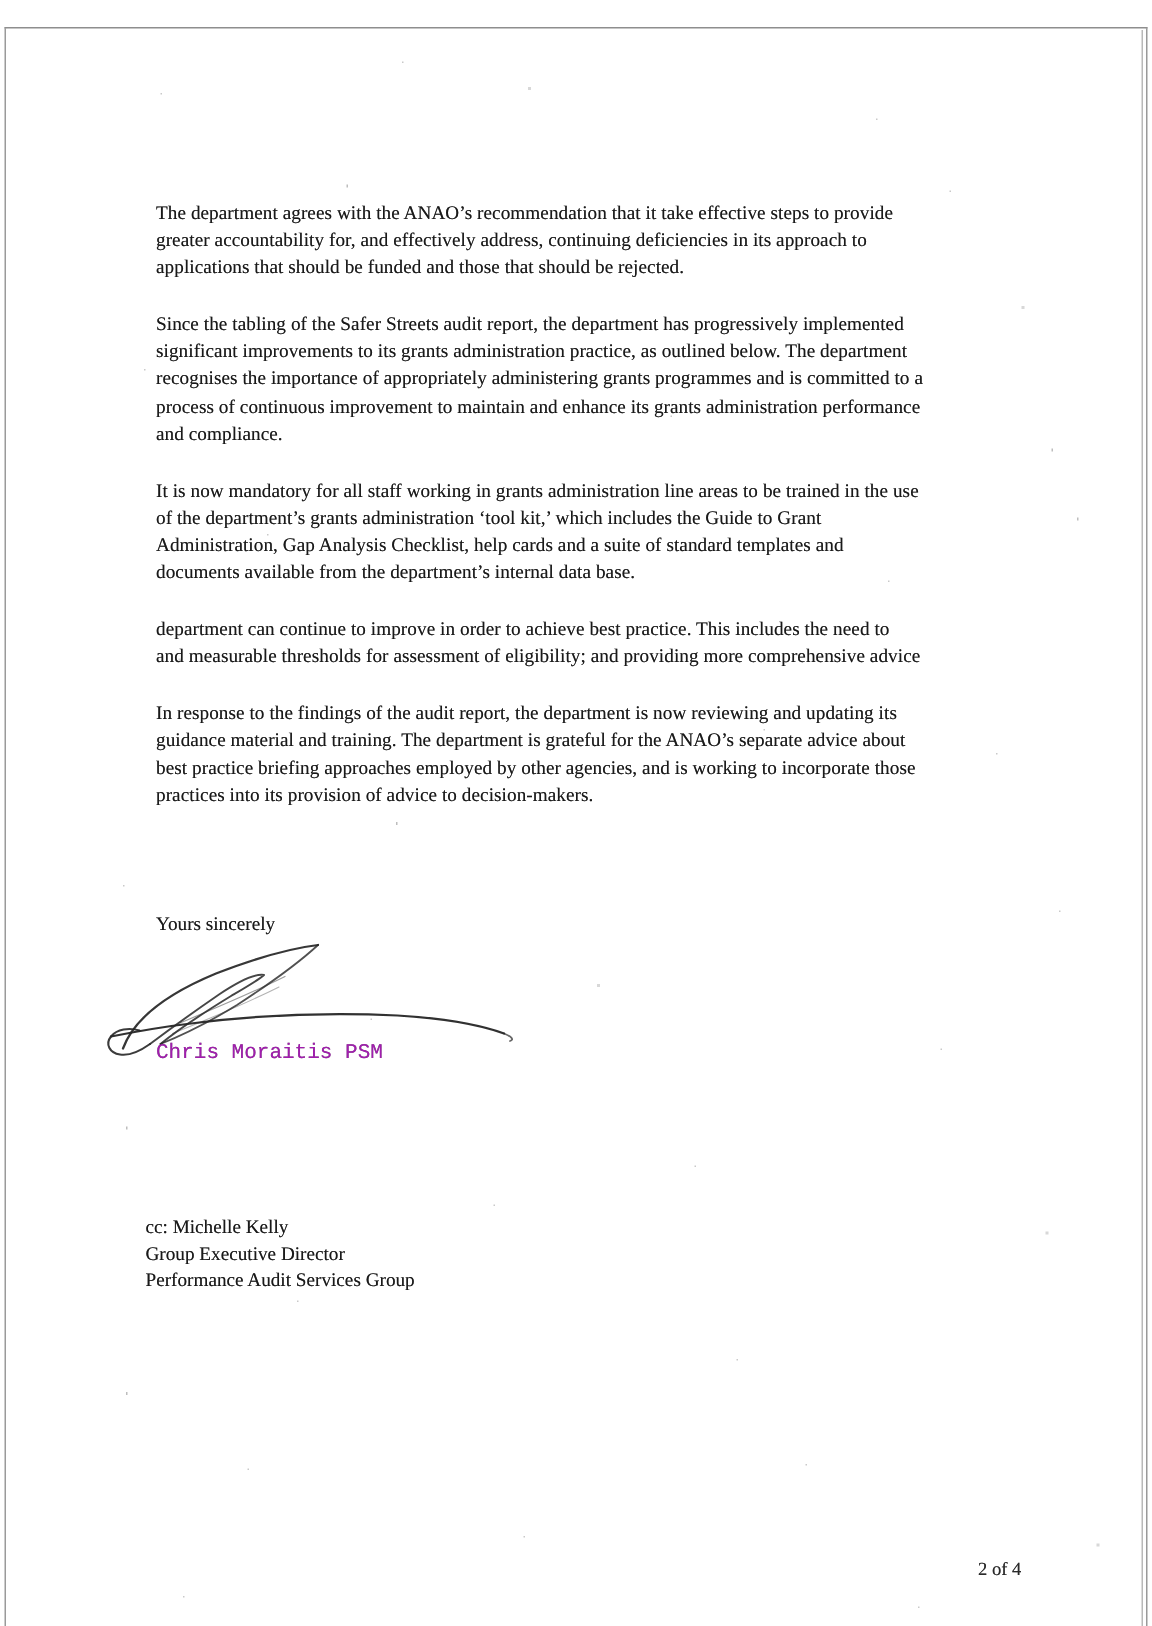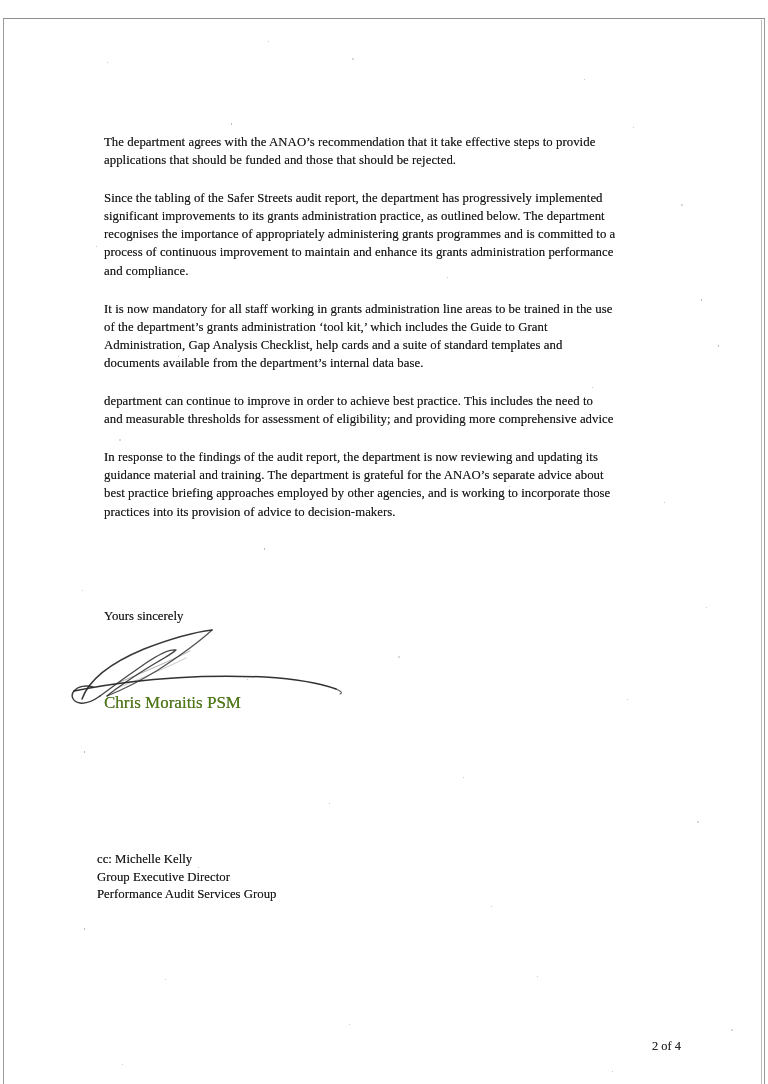--- a/index.html
+++ b/index.html
@@ -99,29 +99,30 @@
     width: 300px;
     height: 82px;
     pointer-events: none;
   }
   .sig-wrap svg { display: block; }
 
   .signer {
     position: absolute;
     left: 104px;
     top: 679px;
-    font-size: 17px;
+    font-size: 14px;
     line-height: 17px;
-    color: #4d7c0f;
+    color: #a21caf;
+    font-family: Liberation Mono, monospace;
   }
 
   .cc-block {
     position: absolute;
     left: 97px;
-    top: 836px;
+    top: 795px;
     font-size: 12.8px;
     line-height: 17.6px;
     color: #1a1a1a;
   }
   .cc-block .ln { display: block; white-space: nowrap; }
 
   .page-num {
     position: absolute;
     left: 652px;
     top: 1024px;
@@ -173,20 +174,21 @@
     <i style="left:612px;top:1056px"></i>
     <i style="left:268px;top:26px"></i>
     <i class="c" style="left:718px;top:330px"></i>
     <i style="left:165px;top:964px"></i>
   </div>
 
   <div class="content" style="top:118px">
 
     <p class="para">
       <span class="ln">The department agrees with the ANAO’s recommendation that it take effective steps to provide</span>
+      <span class="ln">greater accountability for, and effectively address, continuing deficiencies in its approach to</span>
       <span class="ln">applications that should be funded and those that should be rejected.</span>
     </p>
 
     <p class="para">
       <span class="ln">Since the tabling of the Safer Streets audit report, the department has progressively implemented</span>
       <span class="ln">significant improvements to its grants administration practice, as outlined below. The department</span>
       <span class="ln">recognises the importance of appropriately administering grants programmes and is committed to a</span>
       <span class="ln">process of continuous improvement to maintain and enhance its grants administration performance</span>
       <span class="ln">and compliance.</span>
     </p>

